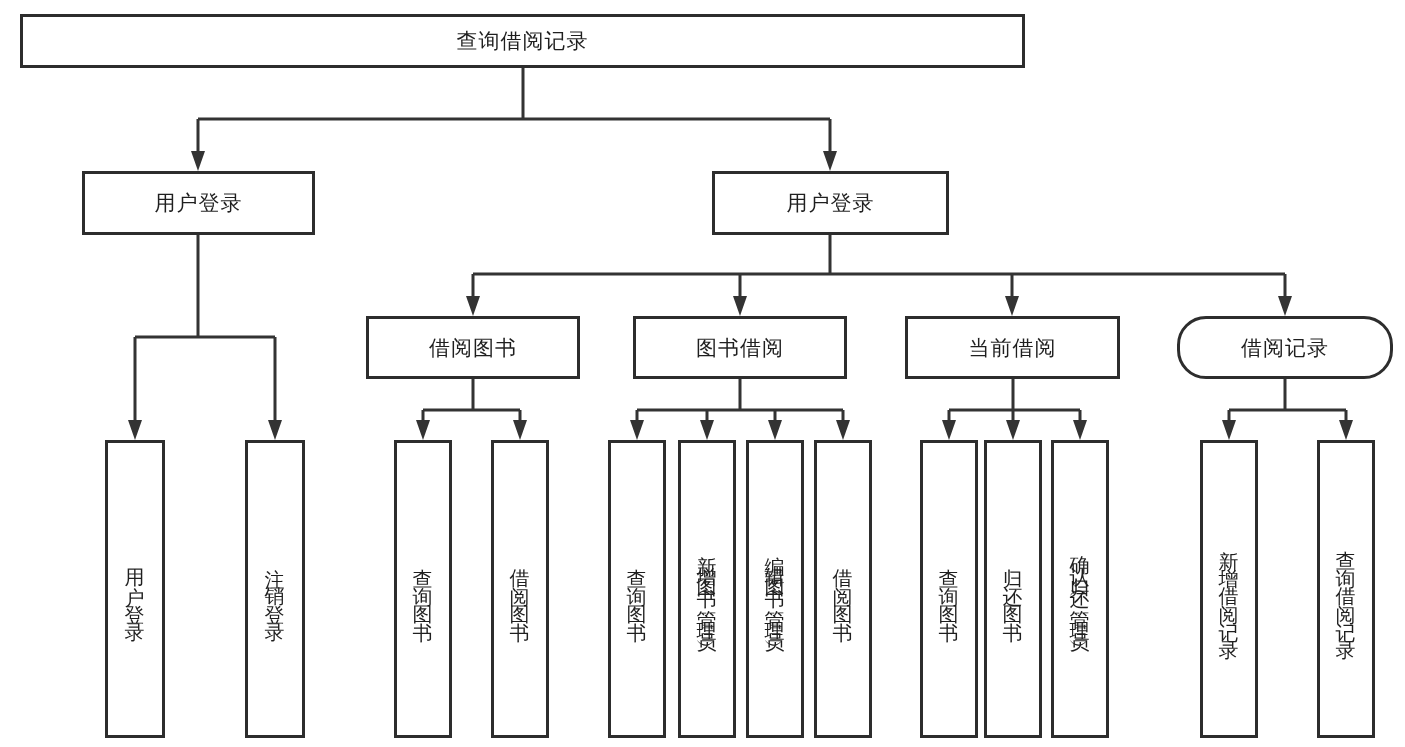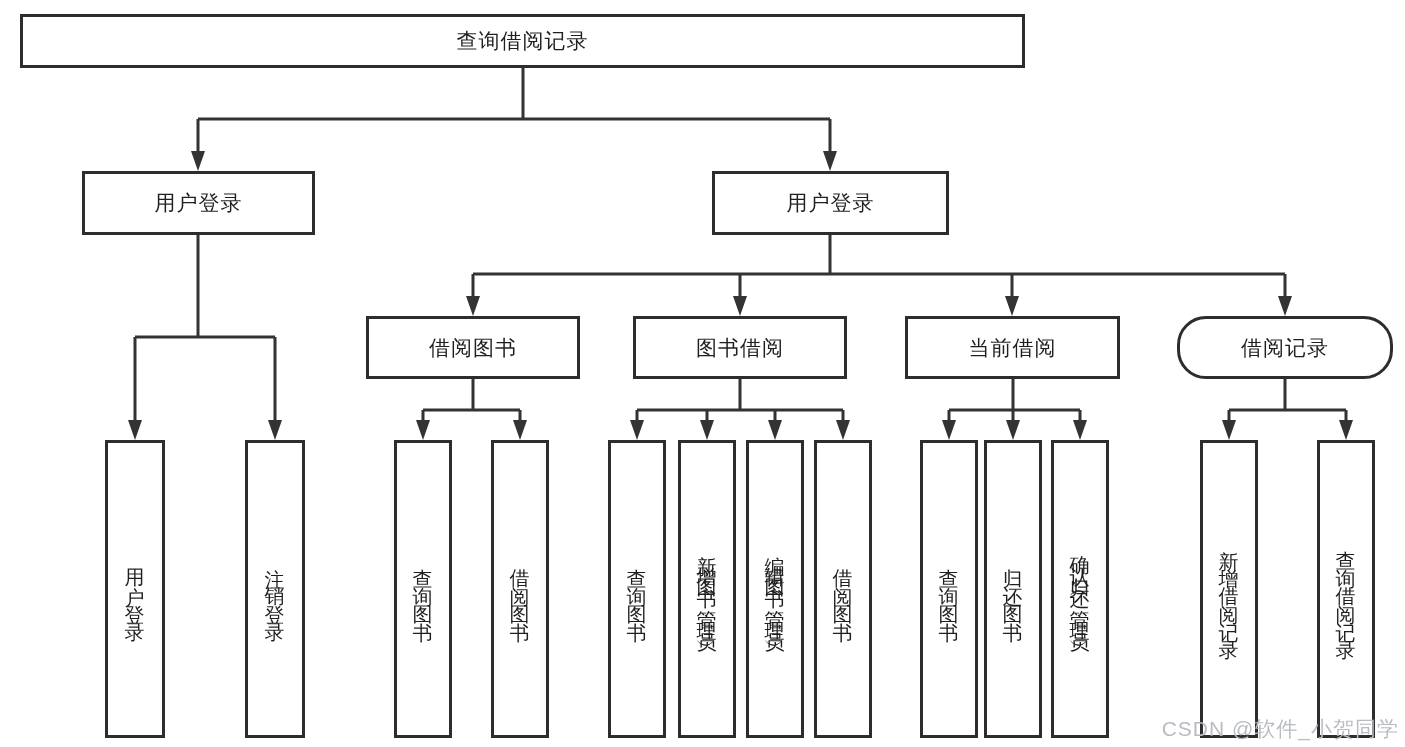--- a/index.html
+++ b/index.html
@@ -150,15 +150,14 @@
     <span class="label">确认归还（管理员）</span>
   </div>
 
   <div class="box v vs" style="left:1200px;top:440px;width:58px;height:298px;">
     <span class="label">新增借阅记录</span>
   </div>
   <div class="box v vs" style="left:1317px;top:440px;width:58px;height:298px;">
     <span class="label">查询借阅记录</span>
   </div>
 
-  <div class="watermark">CSDN @软件_小贺同学</div>
 
 </div>
 
 </body></html>

